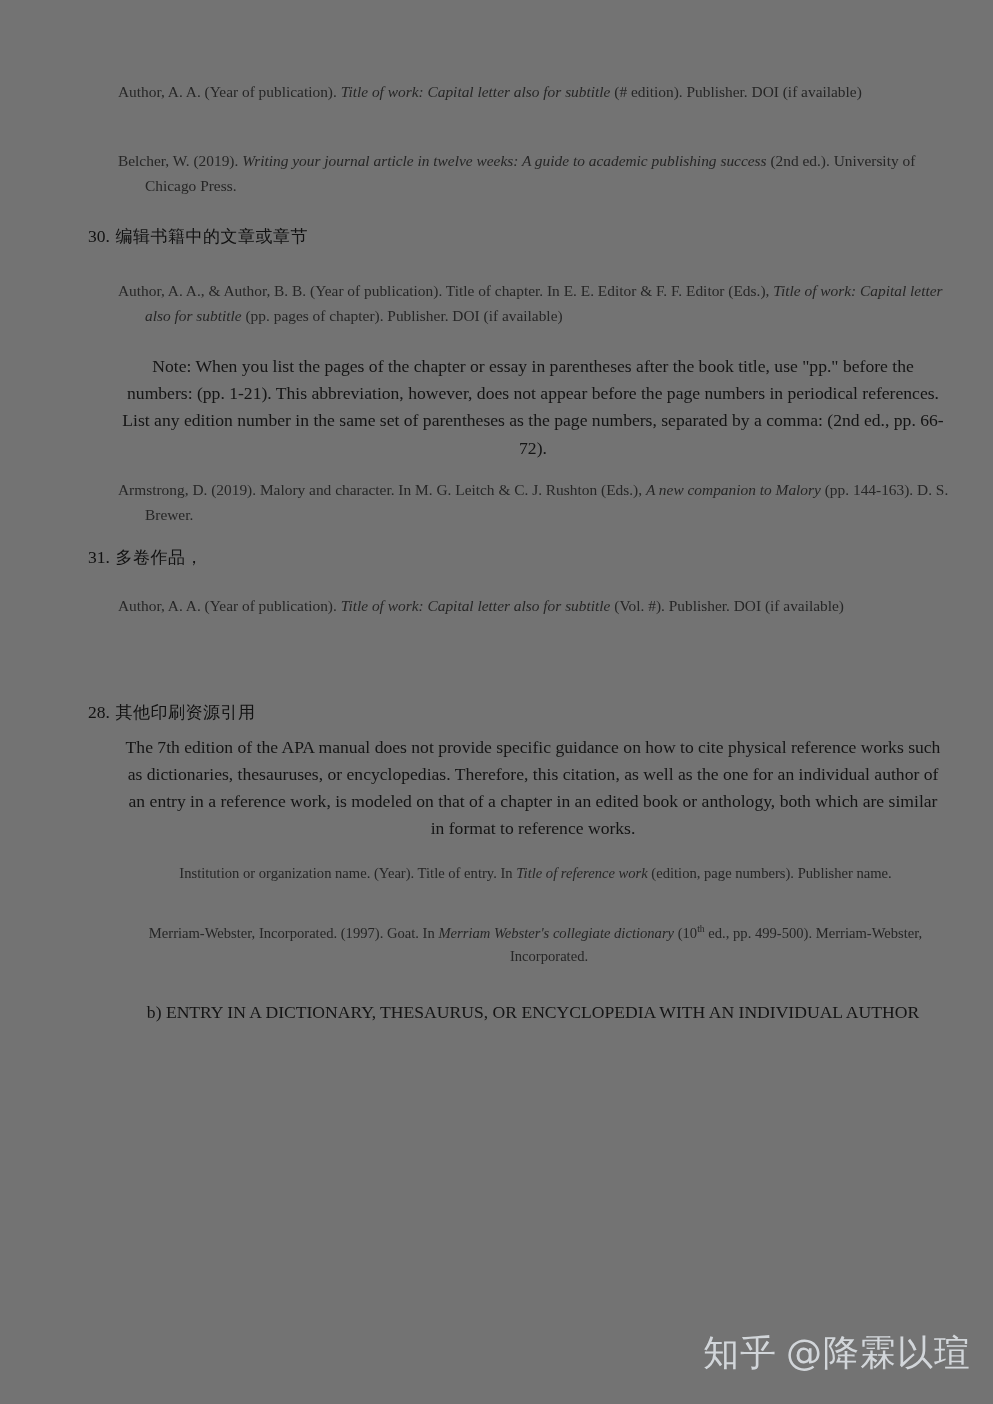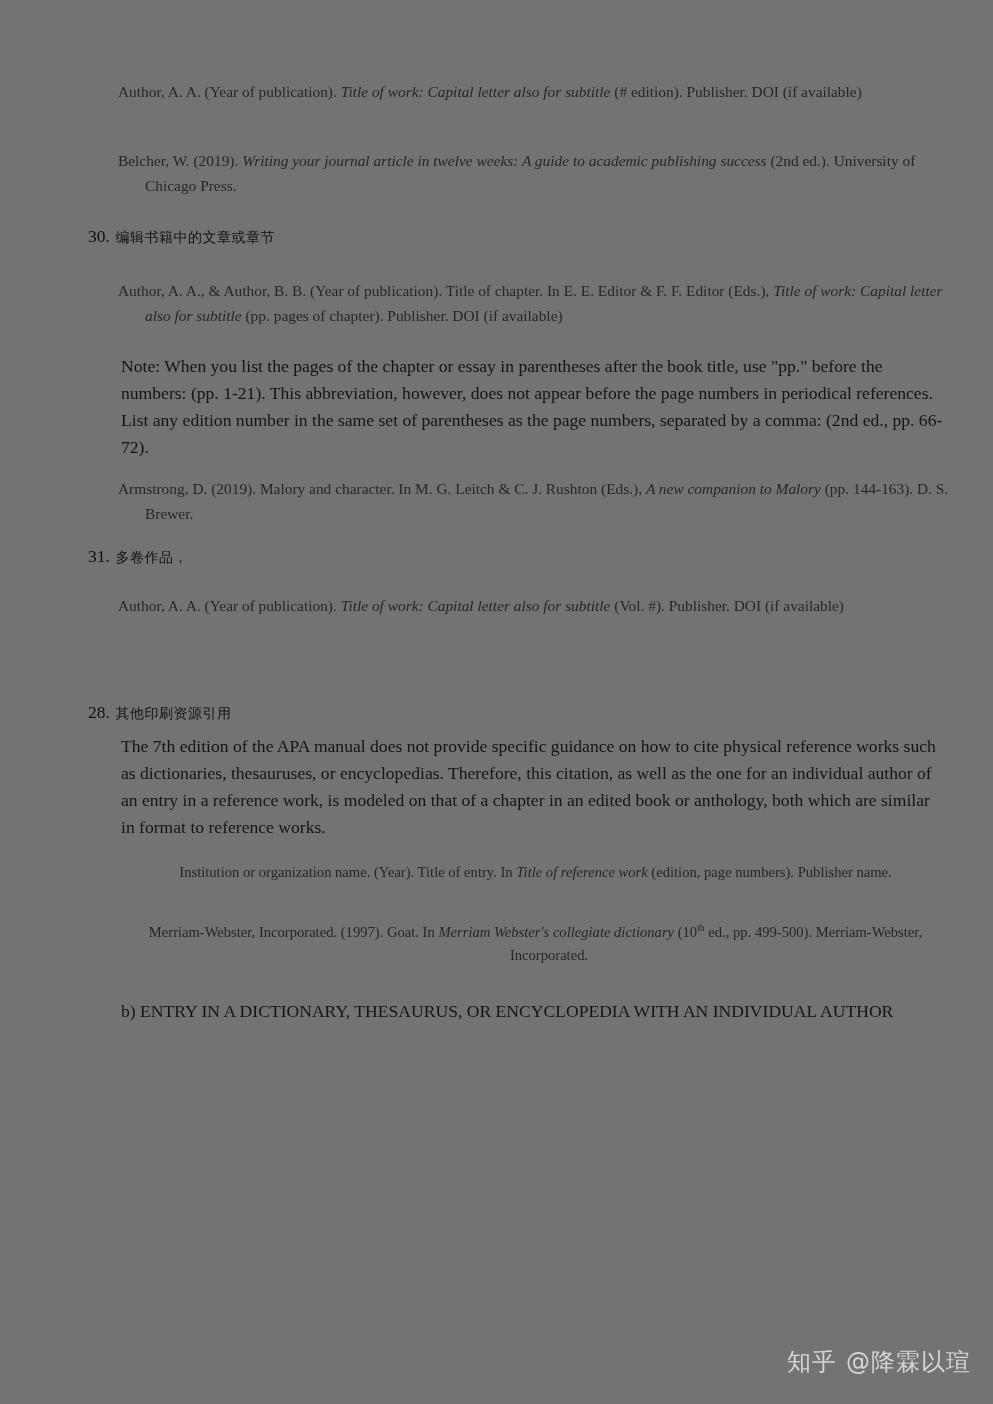--- a/index.html
+++ b/index.html
@@ -36,32 +36,32 @@
     line-height: 1.5;
     color: #111;
     font-family: "DejaVu Serif", "Liberation Serif", serif;
   }
   .item-heading .num {
     font-family: "Liberation Serif", "DejaVu Serif", serif;
     margin-top: 47px;
   }
   .item-heading .cn {
     font-family: "DejaVu Sans", "Liberation Sans", sans-serif;
-    font-size: 14px;
+    font-size: 17px;
     letter-spacing: 0.5px;
   }
 
   
   .body-para {
     margin: 0;
     padding: 0 48px 0 121px;
     font-size: 17.6px;
     line-height: 1.54;
     color: #141414;
-    text-align: left;
+    text-align: center;
   }
 
   
   .cite-block {
     margin: 0;
     padding: 0 40px 0 145px;
     font-size: 15.4px;
     line-height: 1.62;
     color: #262626;
     text-indent: -27px;
@@ -89,21 +89,21 @@
 
   
   .watermark {
     position: absolute;
     right: 22px;
     bottom: 26px;
     display: flex;
     align-items: center;
     gap: 9px;
     color: #d2d6da;
-    font-size: 24px;
+    font-size: 36px;
     font-family: "DejaVu Sans", "Liberation Sans", sans-serif;
     letter-spacing: 1px;
     user-select: none;
   }
   .watermark .wm-brand { font-weight: 400; }
   .watermark .wm-user  { font-weight: 400; }
 </style>
 </head>
 <body>
 

